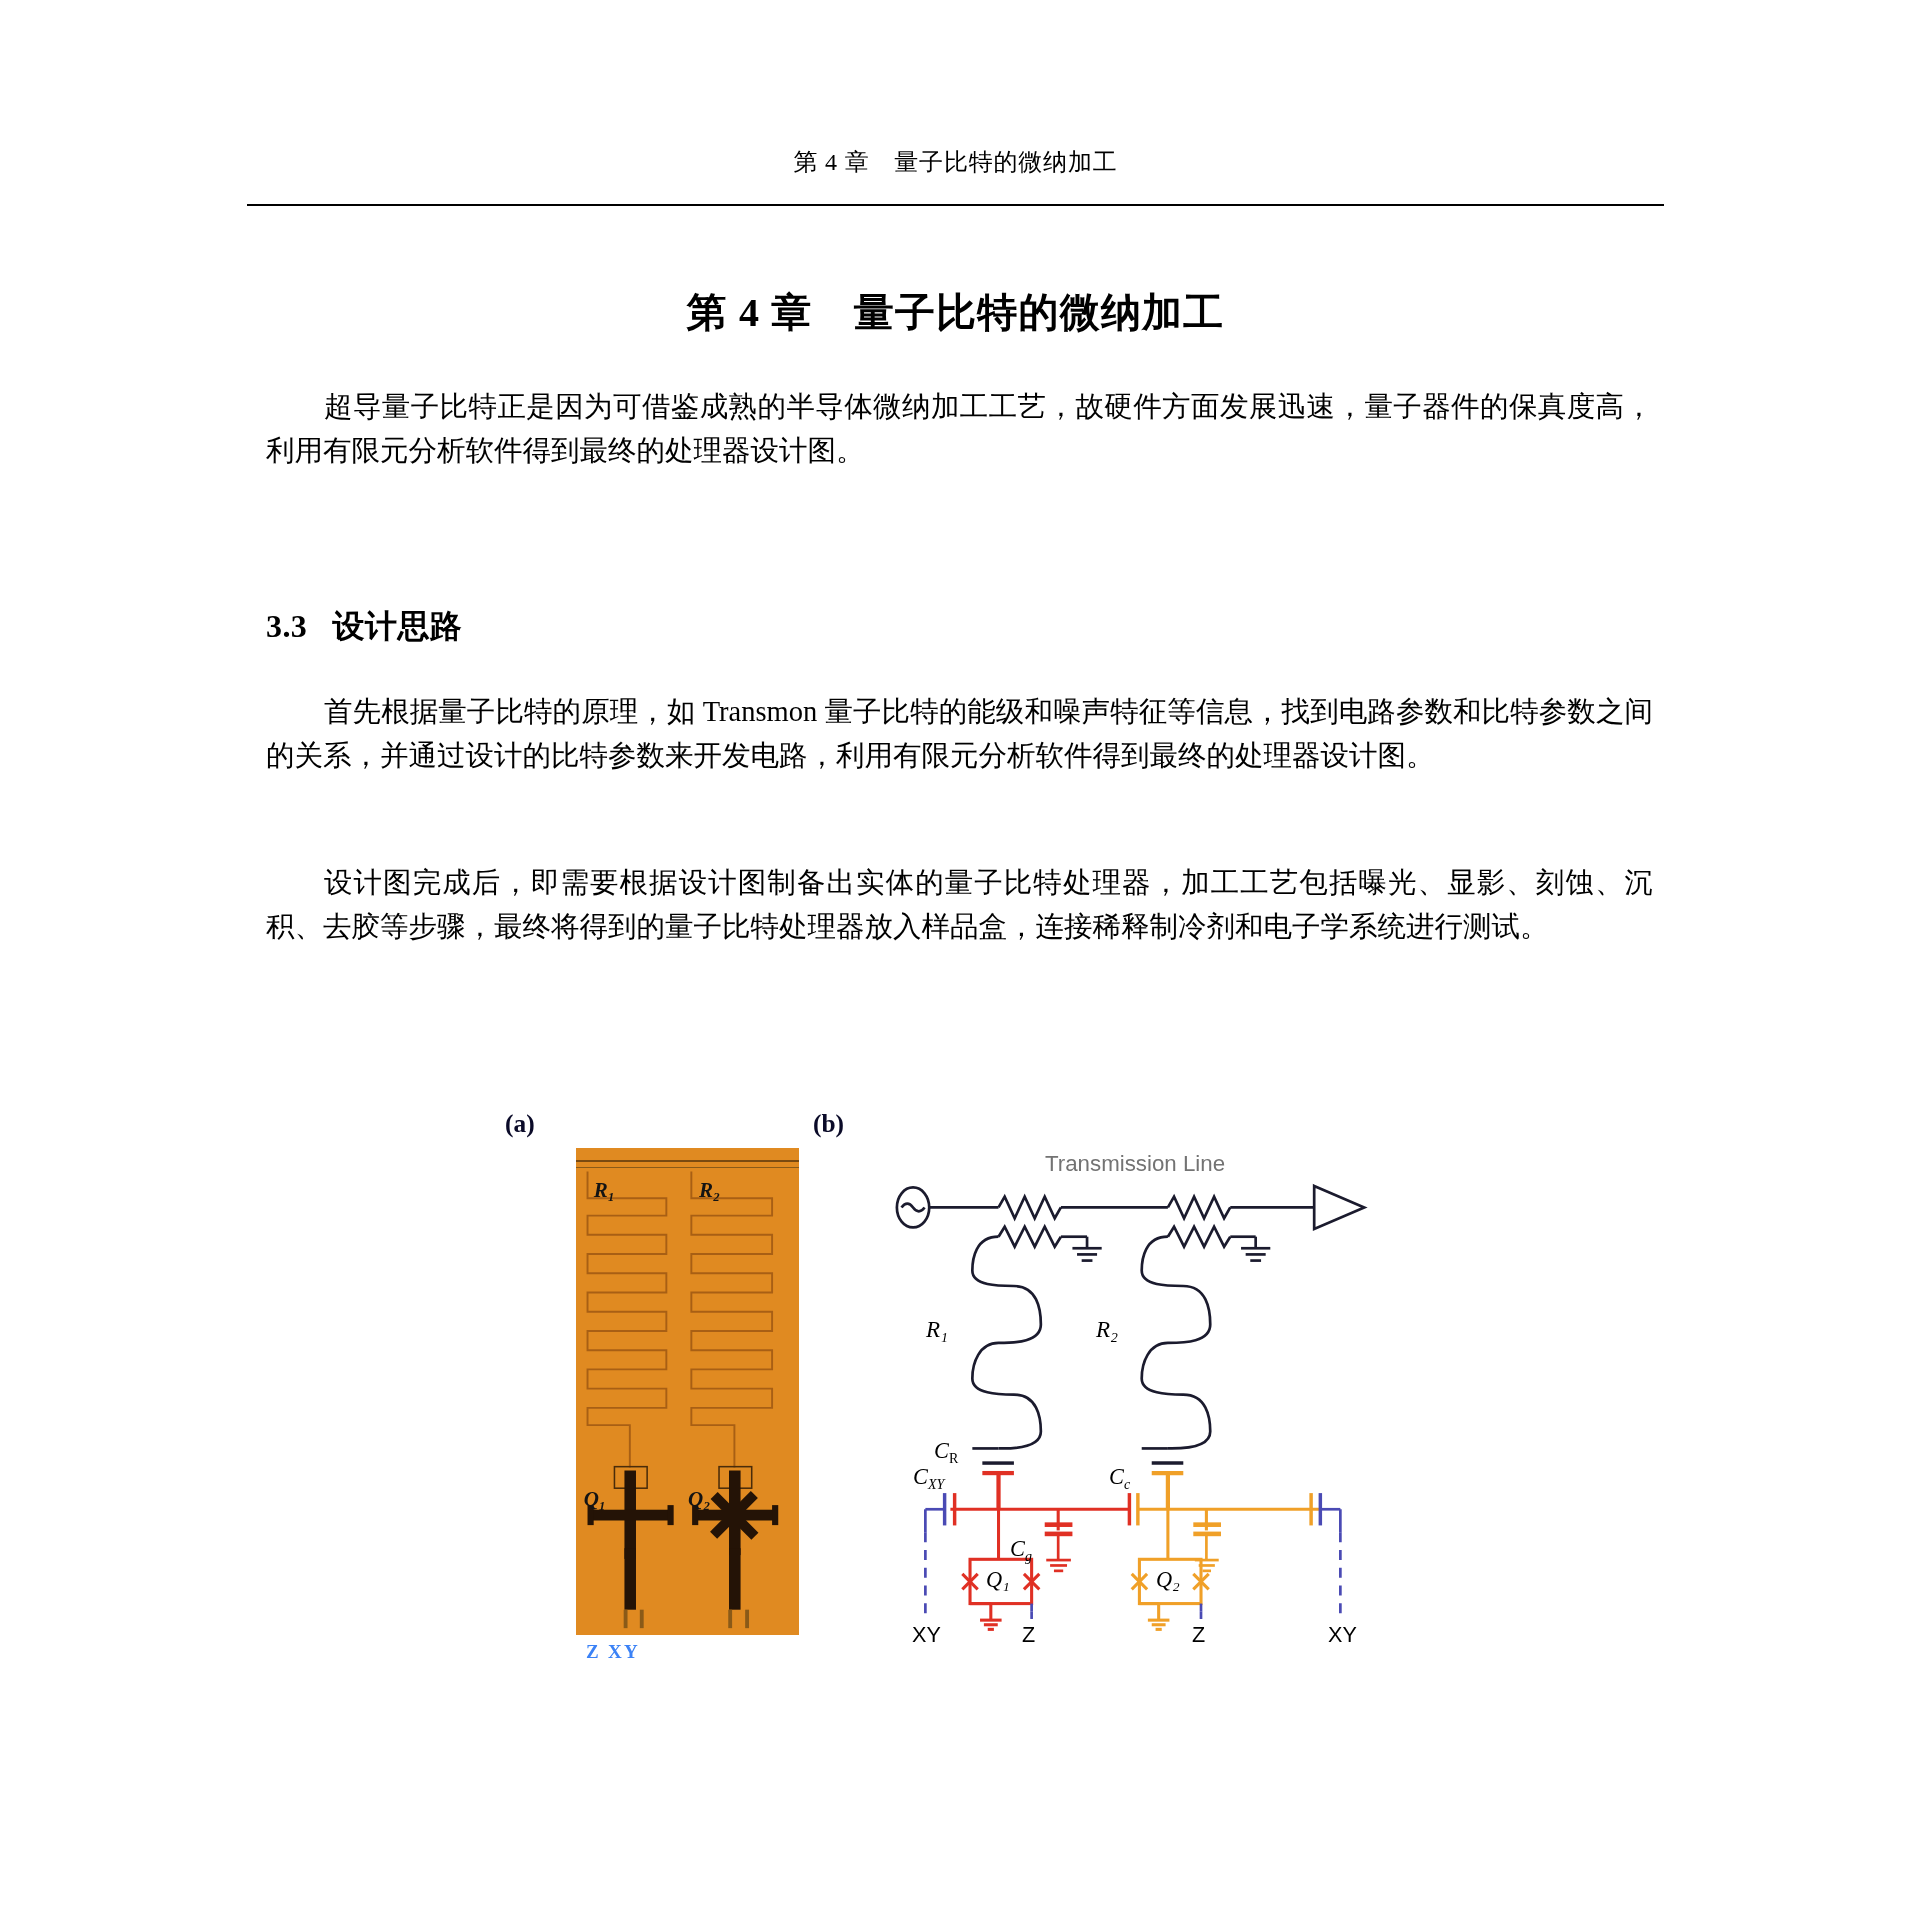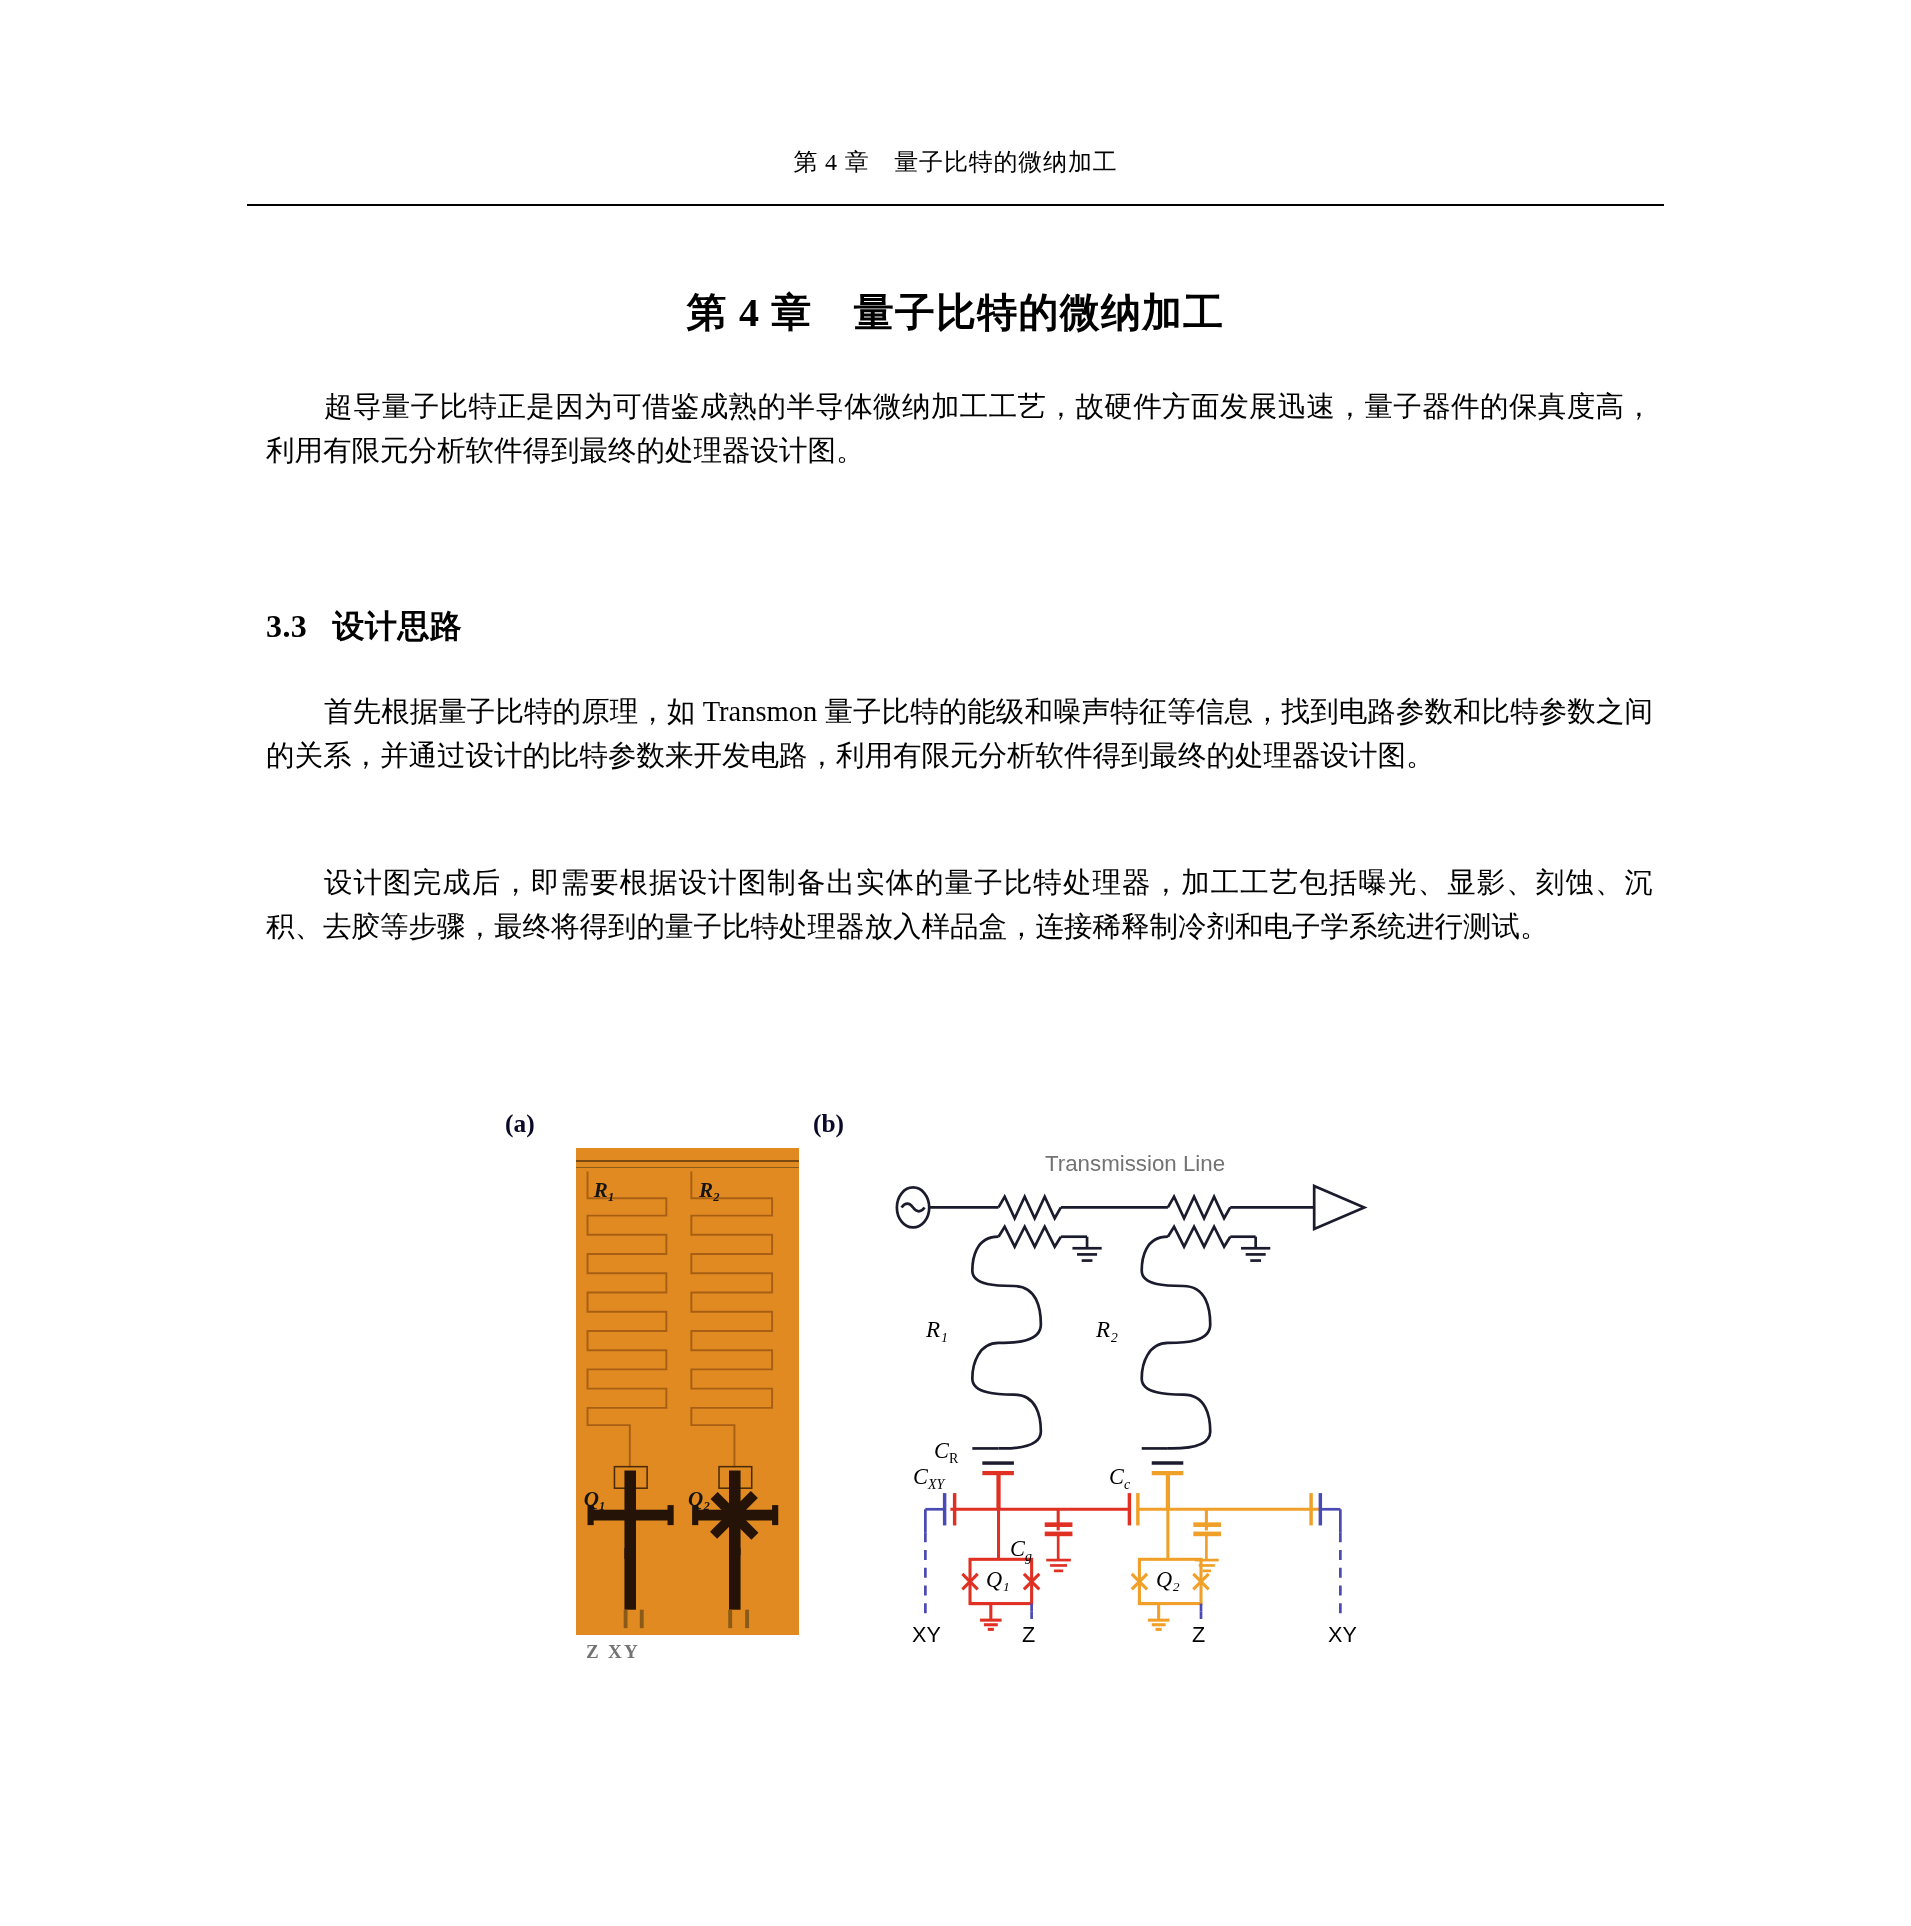--- a/index.html
+++ b/index.html
@@ -53,21 +53,21 @@
   .micro {
     position:absolute; left:71px; top:39px; width:223px; height:487px;
     background:#e08a21;
     overflow:hidden;
   }
   .micro .topline { position:absolute; left:0; right:0; top:12.3px; height:1.5px; background:#7a4a10; }
   .micro .topline2 { position:absolute; left:0; right:0; top:18.5px; height:1.2px; background:#8a5a18; }
   .mlabel { position:absolute; font-size:21px; font-style:italic; font-weight:bold; color:#141414; }
   .zxy {
     position:absolute; left:81px; top:532px;
-    font-size:19px; font-weight:bold; color:#737373; letter-spacing:2.3px;
+    font-size:19px; font-weight:bold; color:#3b82f6; letter-spacing:2.3px;
   }
 
   
   .circ { position:absolute; left:378px; top:23px; width:539px; height:512px; }
 
   
   .cap {
     position:absolute; font-size:24px; font-weight:bold; line-height:35px;
     text-align:justify;
   }

